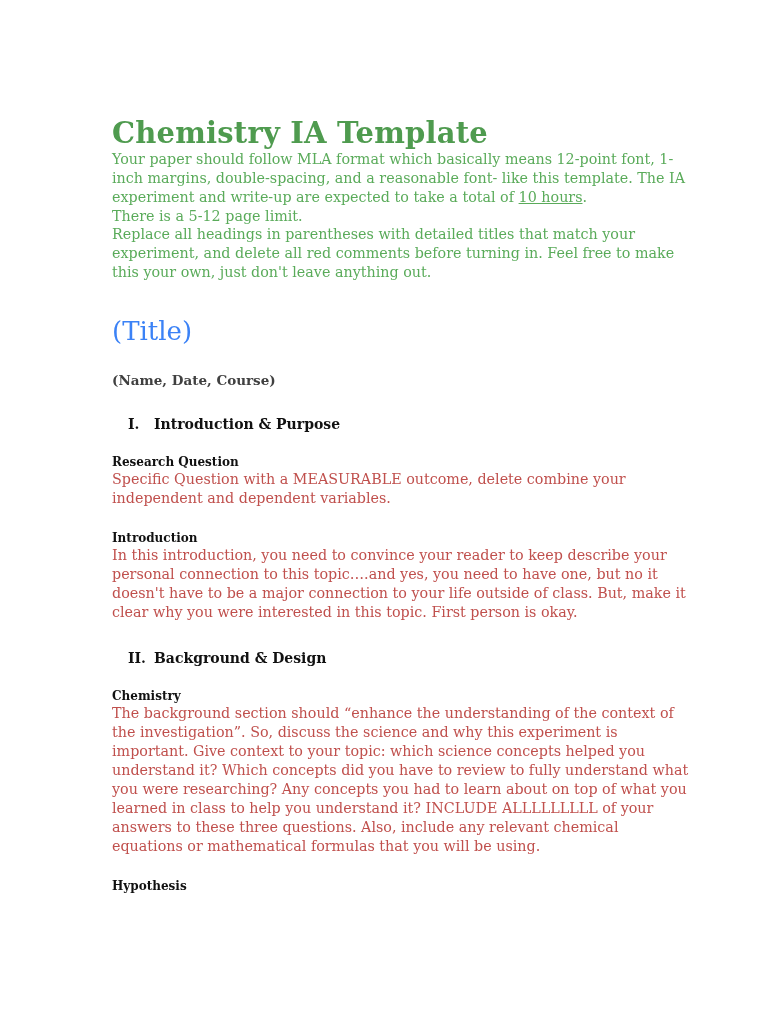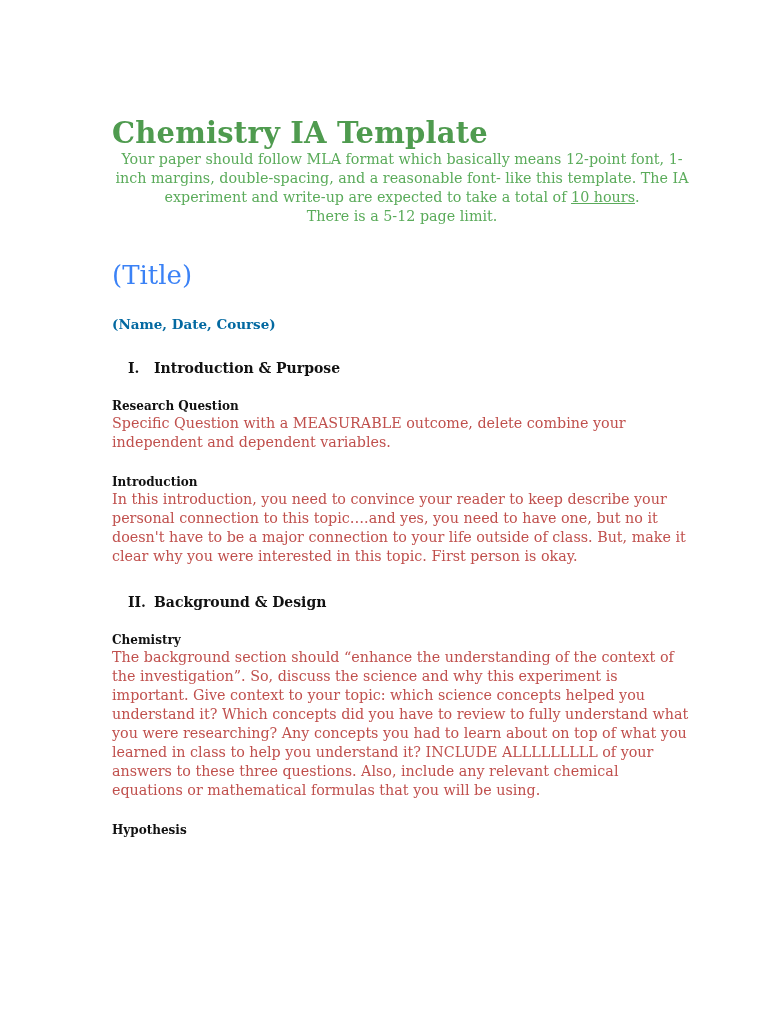--- a/index.html
+++ b/index.html
@@ -41,35 +41,35 @@
     white-space: nowrap;
   }
 
   .green-block {
     color: #5aab5a;
     font-family: "DejaVu Serif", serif;
     font-size: 14.3px;
     line-height: 1.31;
     margin: 0;
   }
-  .green-block p { margin: 0; text-align: center; }
+  .green-block p { margin: 0; }
   .green-block .u { text-decoration: underline; }
 
   .title-heading {
     font-family: "DejaVu Serif", serif;
     color: #3b82f6;
     font-size: 26px;
     line-height: 1.1;
     margin: 36px 0 0 0;
     font-weight: normal;
   }
 
   .name-line {
     font-family: "DejaVu Serif", serif;
-    color: #0369a1;
+    color: #404040;
     font-size: 13.5px;
     font-weight: bold;
     margin: 26px 0 0 0;
   }
 
   .roman-item {
     display: flex;
     margin: 28px 0 0 0;
     font-family: "DejaVu Serif", serif;
     font-size: 14px;
@@ -104,20 +104,21 @@
 <body>
 
 <div class="page">
   <div class="content">
 
     <h1 class="doc-title">Chemistry IA Template</h1>
 
     <div class="green-block">
       <p><span>Your paper should follow MLA format which basically means 12-point font, 1-inch margins, double-spacing, and a reasonable font- like this template. The IA experiment and write-up are expected to take a total of </span><span class="u">10 hours</span><span>.</span></p>
       <p>There is a 5-12 page limit.</p>
+      <p>Replace all headings in parentheses with detailed titles that match your experiment, and delete all red comments before turning in.  Feel free to make this your own, just don't leave anything out.</p>
     </div>
 
     <div class="title-heading">(Title)</div>
 
     <div class="name-line">(Name, Date, Course)</div>
 
     <div class="roman-item">
       <span class="roman-num">I.</span>
       <span class="roman-label">Introduction &amp; Purpose</span>
     </div>

